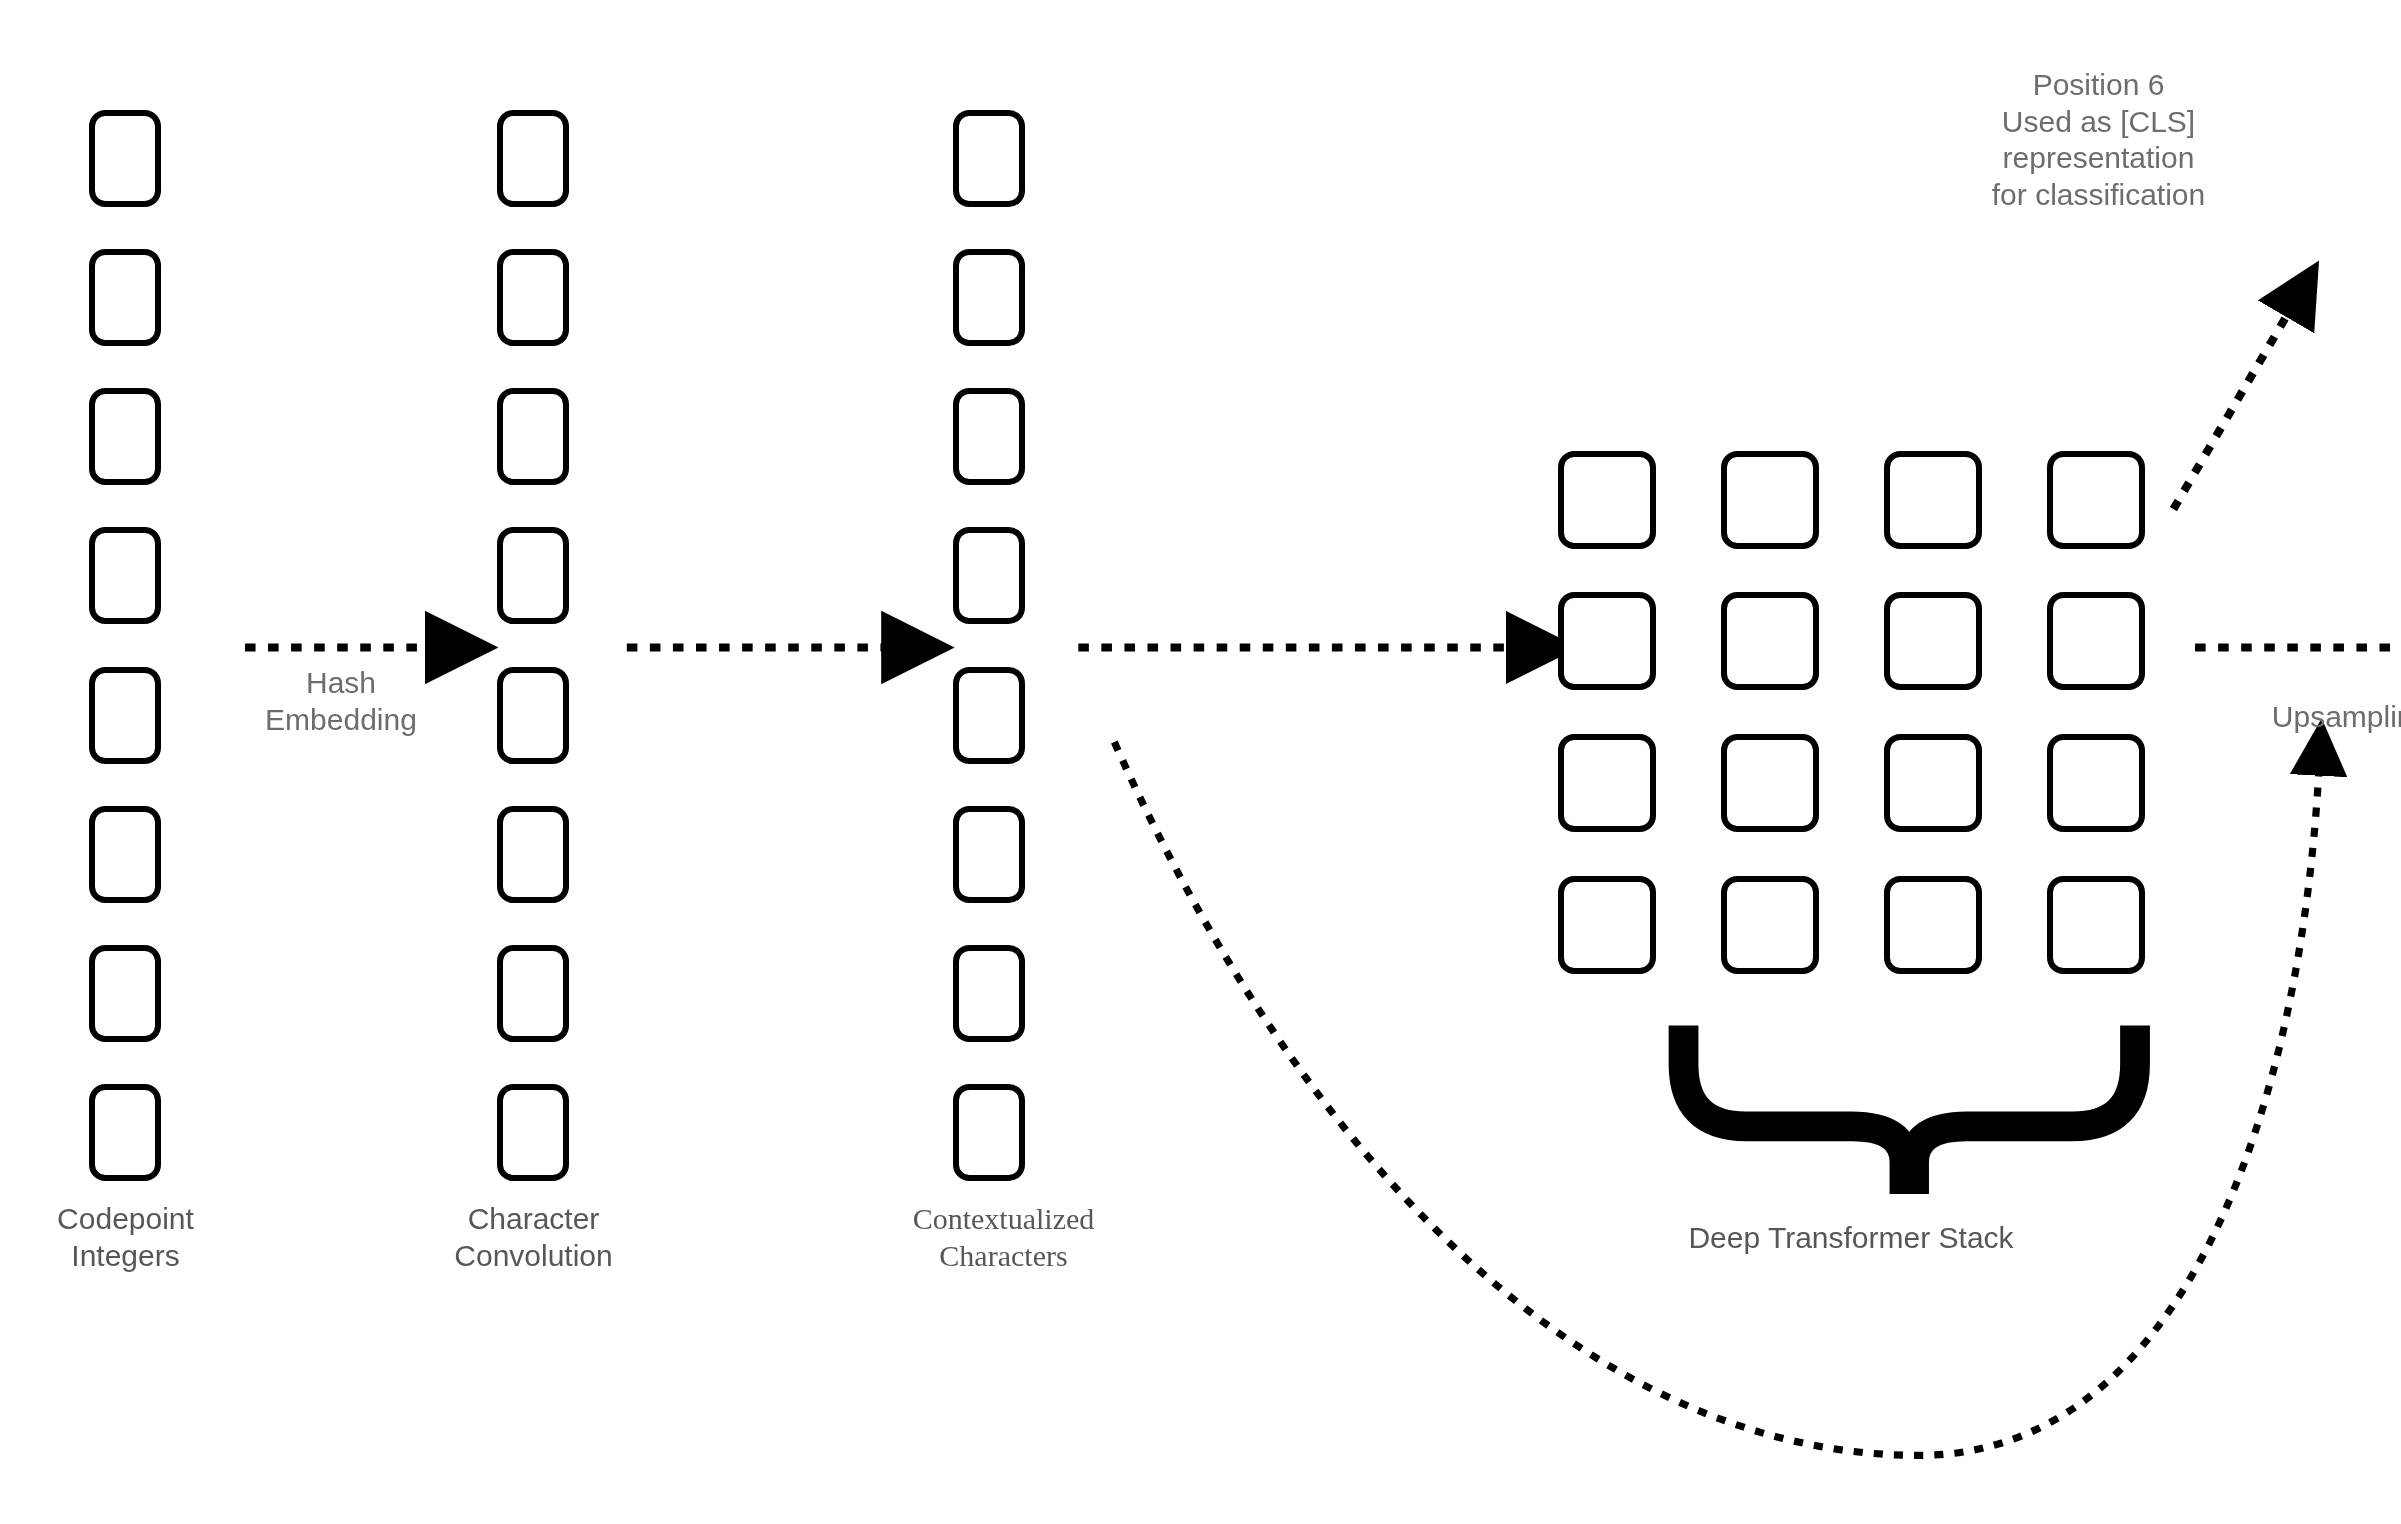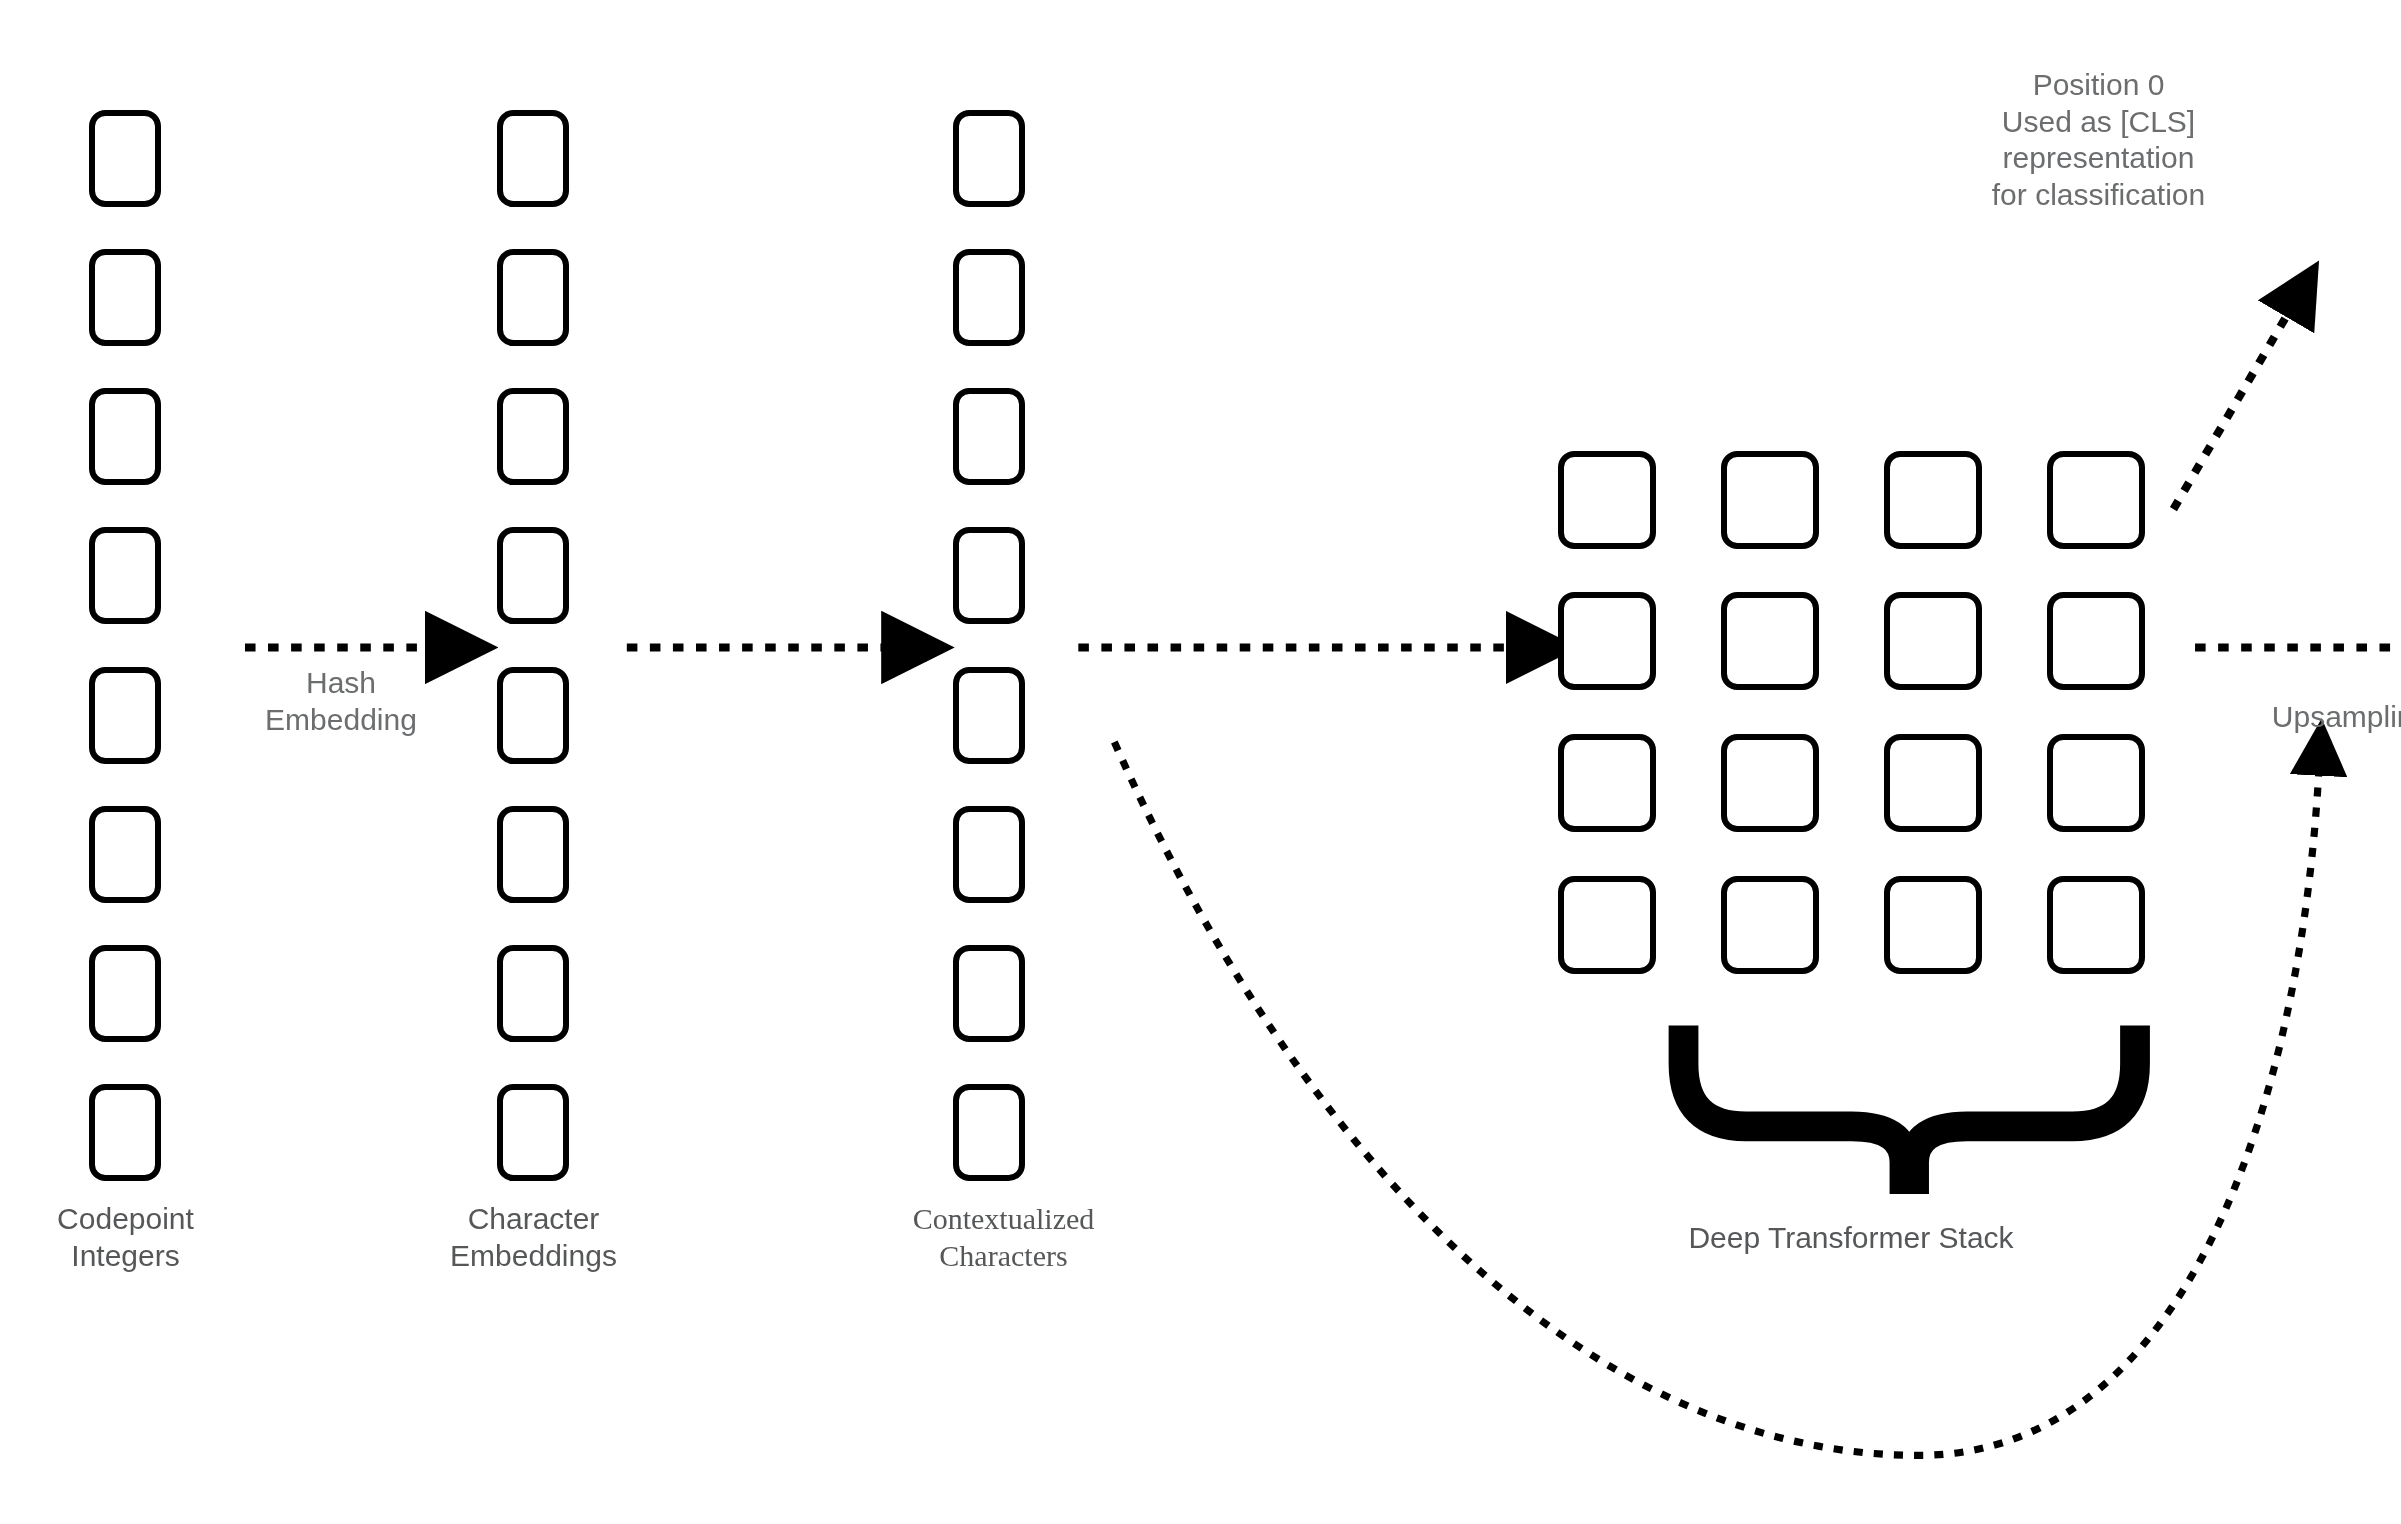--- a/index.html
+++ b/index.html
@@ -63,21 +63,21 @@
   <div>
     <div class="cellbox" style="left:497px;top:110px;width:72px;height:97px;"></div>
     <div class="cellbox" style="left:497px;top:249px;width:72px;height:97px;"></div>
     <div class="cellbox" style="left:497px;top:388px;width:72px;height:97px;"></div>
     <div class="cellbox" style="left:497px;top:527px;width:72px;height:97px;"></div>
     <div class="cellbox" style="left:497px;top:667px;width:72px;height:97px;"></div>
     <div class="cellbox" style="left:497px;top:806px;width:72px;height:97px;"></div>
     <div class="cellbox" style="left:497px;top:945px;width:72px;height:97px;"></div>
     <div class="cellbox" style="left:497px;top:1084px;width:72px;height:97px;"></div>
     <div class="lbl" style="left:358px;top:1201px;width:351px;">Character
-Embeddings</div>
+Convolution</div>
   </div>
 
   <div>
     <div class="cellbox" style="left:953px;top:110px;width:72px;height:97px;"></div>
     <div class="cellbox" style="left:953px;top:249px;width:72px;height:97px;"></div>
     <div class="cellbox" style="left:953px;top:388px;width:72px;height:97px;"></div>
     <div class="cellbox" style="left:953px;top:527px;width:72px;height:97px;"></div>
     <div class="cellbox" style="left:953px;top:667px;width:72px;height:97px;"></div>
     <div class="cellbox" style="left:953px;top:806px;width:72px;height:97px;"></div>
     <div class="cellbox" style="left:953px;top:945px;width:72px;height:97px;"></div>
@@ -128,19 +128,19 @@
     
   </div>
 
   <div class="arrlbl" style="left:197px;top:665px;width:288px;">Hash
 Embedding</div>
 
 
 
   <div class="arrlbl" style="left:2195px;top:699px;width:312px;">Upsampling</div>
 
-  <div class="arrlbl" style="left:1916px;top:67px;width:365px;">Position 0
+  <div class="arrlbl" style="left:1916px;top:67px;width:365px;">Position 6
 Used as [CLS]
 representation
 for classification</div>
 
 </div>
 
 
 </body></html>

